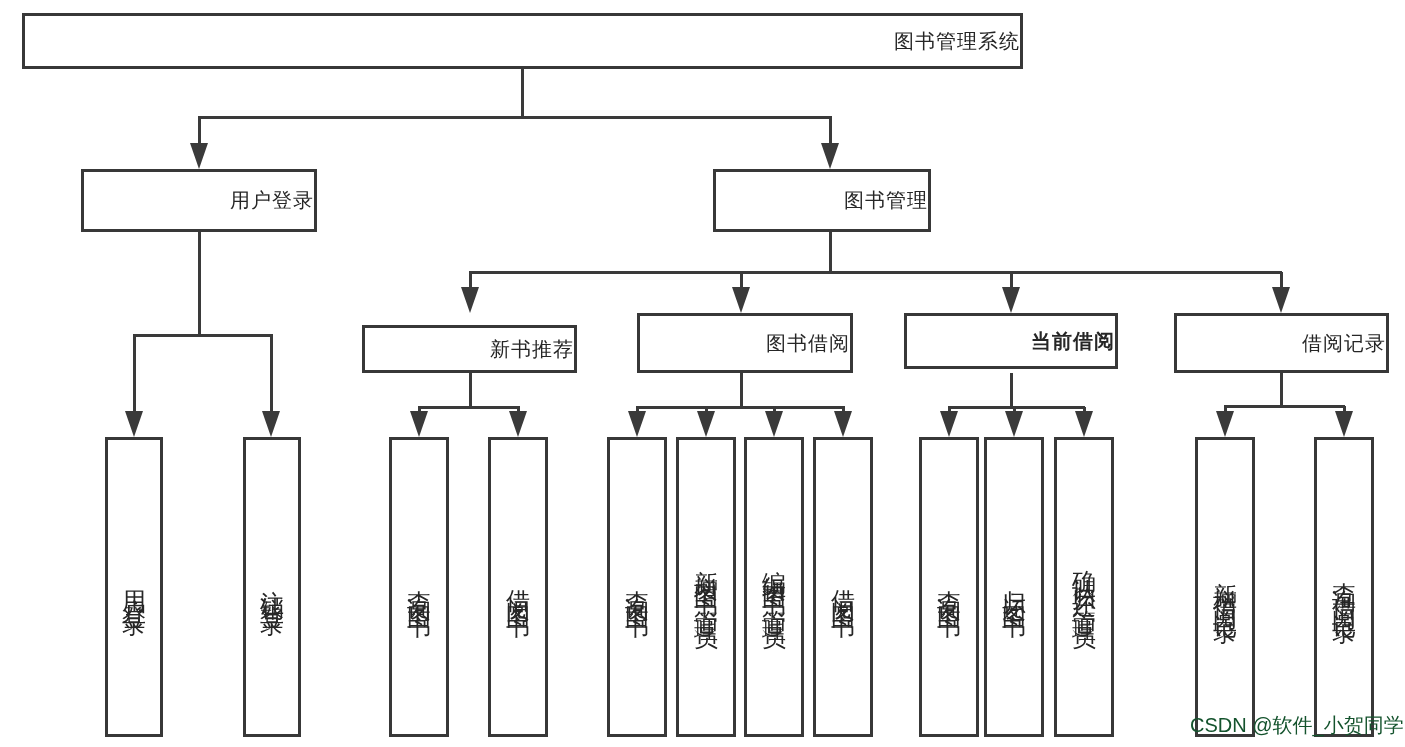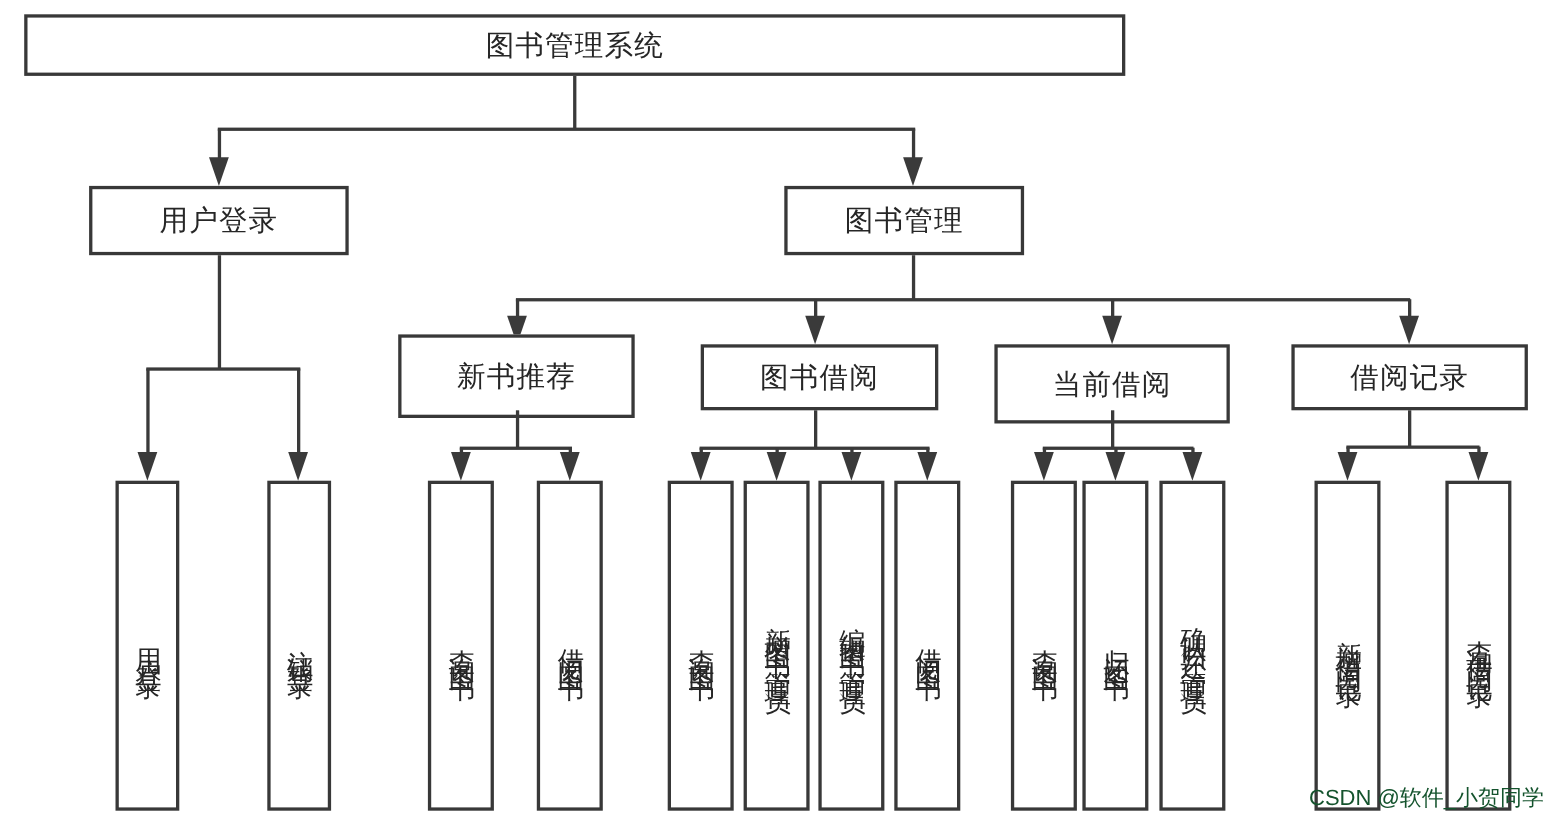--- a/index.html
+++ b/index.html
@@ -14,21 +14,21 @@
   }
   .box {
     position: absolute;
     box-sizing: border-box;
     border: 3px solid #383838;
     background: #ffffff;
     display: flex;
     align-items: center;
     justify-content: center;
   }
-  .box.h { font-size: 26px; letter-spacing: 1px; white-space: nowrap; }
+  .box.h { font-size: 20px; letter-spacing: 1px; white-space: nowrap; justify-content: flex-end; }
   .box.v { font-size: 24px; }
   .vtext {
     writing-mode: vertical-rl;
     text-orientation: mixed;
     letter-spacing: 8px;
     line-height: 1;
   }
   .hline { position: absolute; height: 3px; background: #3a3a3a; }
   .vline { position: absolute; width: 3px; background: #3a3a3a; }
   .arrow {
@@ -81,27 +81,27 @@
   <div class="hline" style="left:469px; top:271px; width:813px;"></div>
   <div class="vline" style="left:469px; top:272px; height:17px;"></div>
   <div class="arrow" style="left:461px; top:287px;"></div>
   <div class="vline" style="left:740px; top:272px; height:17px;"></div>
   <div class="arrow" style="left:732px; top:287px;"></div>
   <div class="vline" style="left:1010px; top:272px; height:17px;"></div>
   <div class="arrow" style="left:1002px; top:287px;"></div>
   <div class="vline" style="left:1280px; top:272px; height:17px;"></div>
   <div class="arrow" style="left:1272px; top:287px;"></div>
 
-  <div class="box h" style="left:362px; top:304px; width:215px; height:76px;">
+  <div class="box h" style="left:362px; top:325px; width:215px; height:48px;">
     <span>新书推荐</span>
   </div>
   <div class="box h" style="left:637px; top:313px; width:216px; height:60px;">
     <span>图书借阅</span>
   </div>
-  <div class="box h" style="left:904px; top:313px; width:214px; height:72px;">
+  <div class="box h" style="left:904px; top:313px; width:214px; height:56px;font-weight:bold;">
     <span>当前借阅</span>
   </div>
   <div class="box h" style="left:1174px; top:313px; width:215px; height:60px;">
     <span>借阅记录</span>
   </div>
 
   <div class="vline" style="left:469px; top:373px; height:34px;"></div>
   <div class="hline" style="left:418px; top:406px; width:102px;"></div>
   <div class="vline" style="left:418px; top:407px; height:6px;"></div>
   <div class="arrow" style="left:410px; top:411px;"></div>

